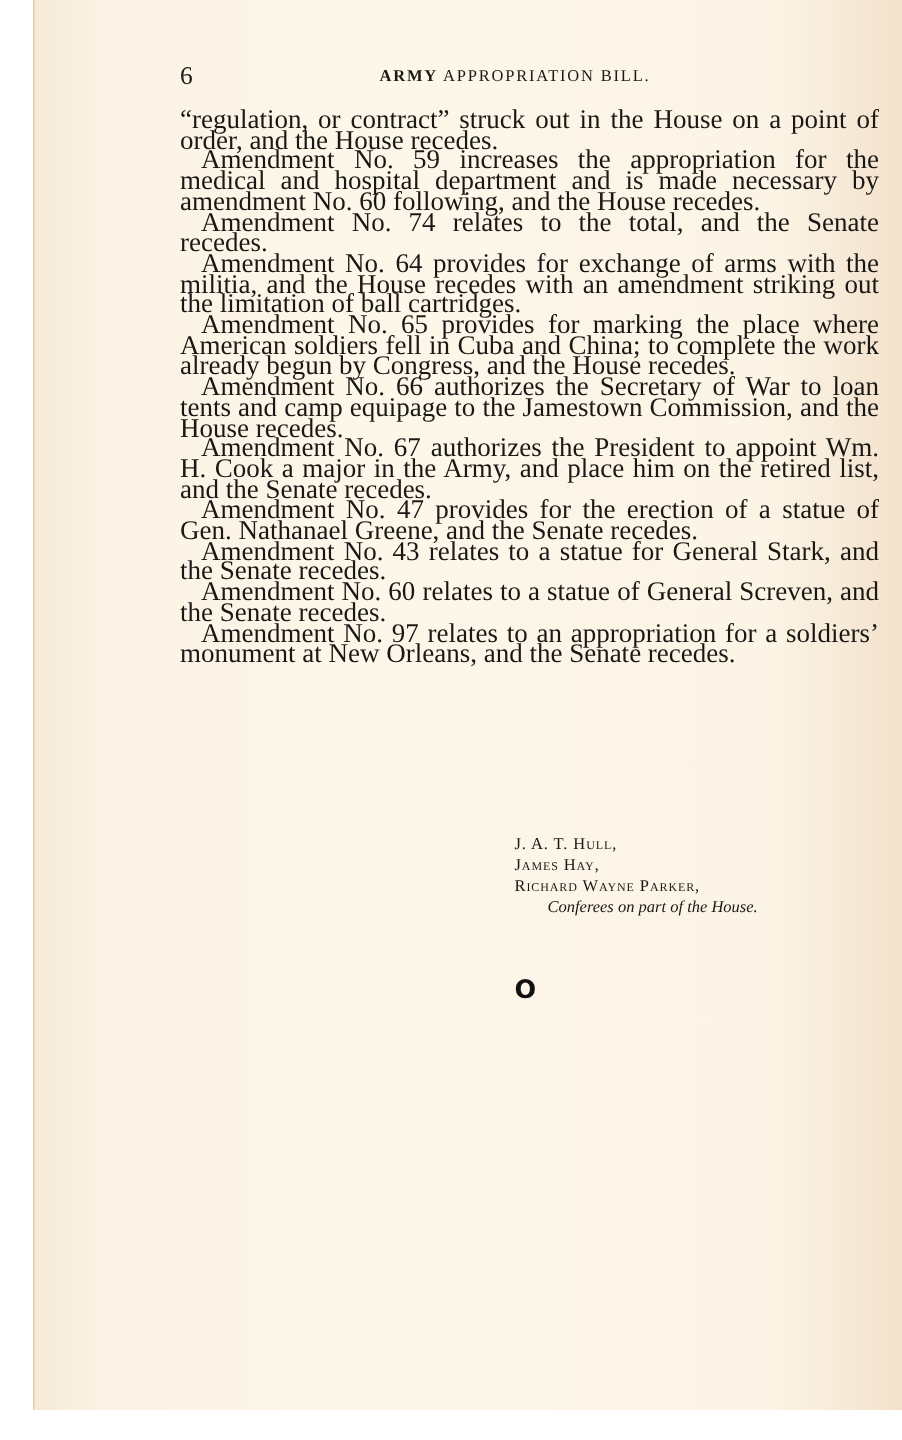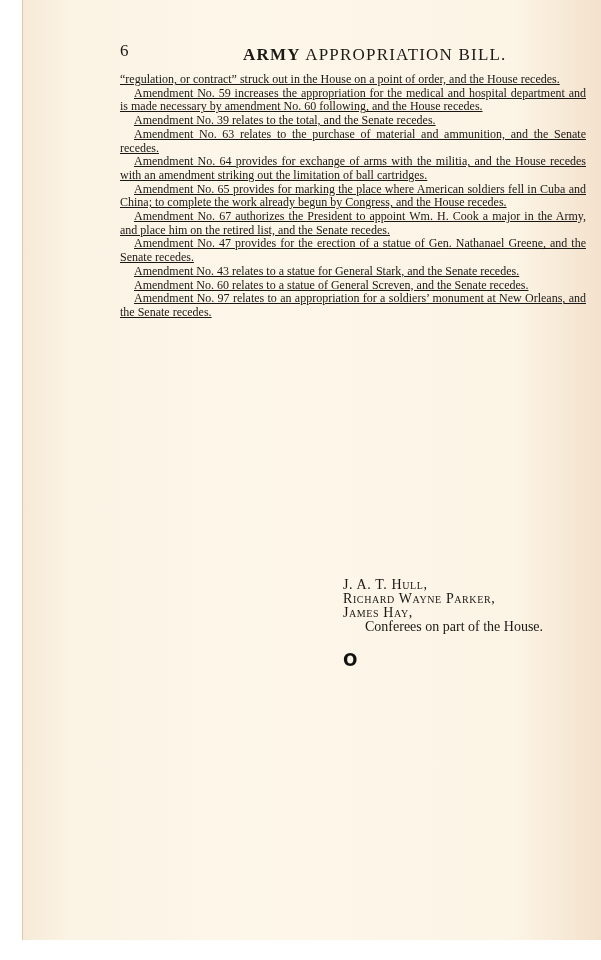--- a/index.html
+++ b/index.html
@@ -29,60 +29,60 @@
       color: #1c1a17;
     }
     .page-number {
       position: absolute;
       left: 0;
       top: -3px;
       font-size: 17px;
     }
     .running-title {
       position: absolute;
-      left: 123px;
+      left: 133px;
       top: 1px;
-      font-size: 17px;
+      font-size: 11px;
       letter-spacing: 1.2px;
     }
     .running-title .bold { font-weight: bold; }
     .body-text {
       position: absolute;
       top: 73px;
       left: 97px;
       width: 466px;
       font-family: "Liberation Serif", serif;
-      font-size: 12px;
+      font-size: 18px;
       line-height: 13.7px;
       color: #1a1815;
       text-align: justify;
-      text-decoration: underline;
     }
     .body-text p {
       margin: 0;
       text-indent: 0;
     }
     .body-text p.para { text-indent: 14px; }
     .signatures {
       position: absolute;
-      top: 578px;
+      top: 556px;
       left: 320px;
       font-family: "Liberation Serif", serif;
-      font-size: 14px;
+      font-size: 11px;
       line-height: 14px;
       color: #1a1815;
     }
     .sig {
       font-variant: small-caps;
       letter-spacing: 0.6px;
       margin: 0;
       white-space: nowrap;
     }
     .conferees {
       margin: 0 0 0 22px;
+      font-style: italic;
       white-space: nowrap;
     }
     .end-mark {
       position: absolute;
       left: 320px;
       top: 650px;
       font-family: "DejaVu Sans", sans-serif;
       font-weight: bold;
       font-size: 17px;
       color: #111;
@@ -94,33 +94,33 @@
 <div class="page">
 
   <div class="page-head">
     <span class="page-number">6</span>
     <span class="running-title"><span class="bold">ARMY</span> <span>APPROPRIATION BILL.</span></span>
   </div>
 
   <div class="body-text">
     <p>“regulation, or contract” struck out in the House on a point of order, and the House recedes.</p>
     <p class="para">Amendment No. 59 increases the appropriation for the medical and hospital department and is made necessary by amendment No. 60 following, and the House recedes.</p>
-    <p class="para">Amendment No. 39 relates to the total, and the Senate recedes.</p>
-    <p class="para">Amendment No. 63 relates to the purchase of material and ammunition, and the Senate recedes.</p>
+    <p class="para">Amendment No. 74 relates to the total, and the Senate recedes.</p>
     <p class="para">Amendment No. 64 provides for exchange of arms with the militia, and the House recedes with an amendment striking out the limitation of ball cartridges.</p>
     <p class="para">Amendment No. 65 provides for marking the place where American soldiers fell in Cuba and China; to complete the work already begun by Congress, and the House recedes.</p>
+    <p class="para">Amendment No. 66 authorizes the Secretary of War to loan tents and camp equipage to the Jamestown Commission, and the House recedes.</p>
     <p class="para">Amendment No. 67 authorizes the President to appoint Wm. H. Cook a major in the Army, and place him on the retired list, and the Senate recedes.</p>
     <p class="para">Amendment No. 47 provides for the erection of a statue of Gen. Nathanael Greene, and the Senate recedes.</p>
     <p class="para">Amendment No. 43 relates to a statue for General Stark, and the Senate recedes.</p>
     <p class="para">Amendment No. 60 relates to a statue of General Screven, and the Senate recedes.</p>
     <p class="para">Amendment No. 97 relates to an appropriation for a soldiers’ monument at New Orleans, and the Senate recedes.</p>
   </div>
 
   <div class="signatures">
     <p class="sig">J. A. T. Hull,</p>
+    <p class="sig">James Hay,</p>
     <p class="sig">Richard Wayne Parker,</p>
-    <p class="sig">James Hay,</p>
     <p class="conferees">Conferees on part of the House.</p>
   </div>
 
   <div class="end-mark">O</div>
 
 </div>
 
 </body></html>

